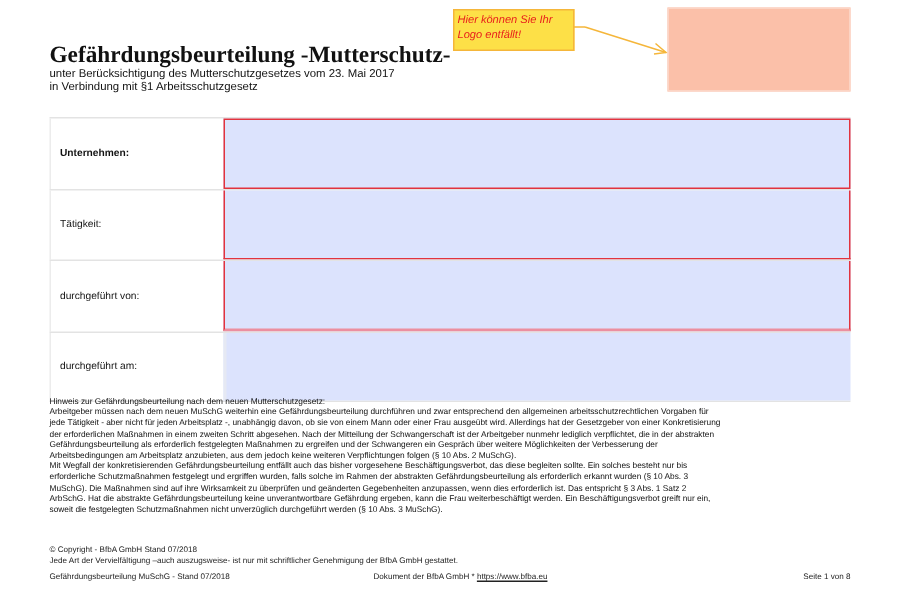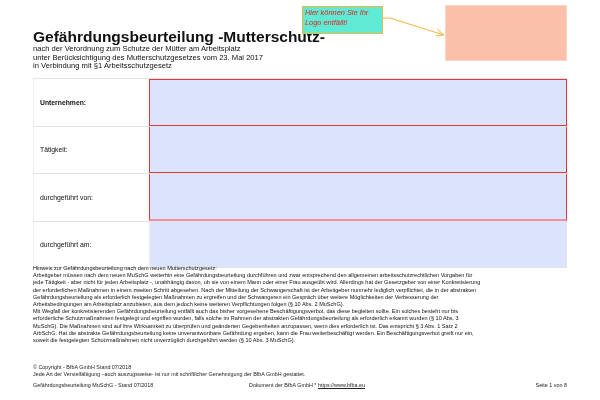--- a/index.html
+++ b/index.html
@@ -1,22 +1,22 @@
 <!DOCTYPE html>
 <html><head>
 <meta charset="utf-8">
 <style>
   * { margin:0; padding:0; box-sizing:border-box; }
   html, body { width:600px; height:400px; background:#ffffff; overflow:hidden; }
   body { position:relative; font-family:"Liberation Sans", sans-serif; color:#111; }
 
-  .title { position:absolute; left:33px; top:28px; font-size:15.5px; font-weight:bold; letter-spacing:0; white-space:nowrap; }
+  .title { position:absolute; left:33px; top:28px; font-size:15.5px; font-weight:bold; letter-spacing:0; white-space:nowrap;font-family:Liberation Serif, serif; }
   .subtitle { position:absolute; left:33px; top:45px; font-size:7.6px; line-height:8.6px; white-space:nowrap; }
 
-  .logo-hint { position:absolute; left:302px; top:6px; width:80px; width:81px; height:28px; border:1px solid #f5b63a; background:#5eead4; padding:1px 2px; font-size:7.4px; line-height:10px; font-style:italic; color:#e8201c; white-space:nowrap; }
+  .logo-hint { position:absolute; left:302px; top:6px; width:80px; width:81px; height:28px; border:1px solid #f5b63a; background:#fde047; padding:1px 2px; font-size:7.4px; line-height:10px; font-style:italic; color:#e8201c; white-space:nowrap; }
   .logo-arrow { position:absolute; left:382px; top:16px; width:66px; height:22px; }
   .logo-box { position:absolute; left:445px; top:5px; width:122px; height:56px; background:#fbc0a9; border:1px solid #fcd4c4; }
 
   .form { position:absolute; left:33px; top:78px; width:534px; }
   .row { position:relative; height:47.5px; border-top:1px solid #e3e3e3; display:flex; }
   .row:last-child { border-bottom:1px solid #e3e3e3; }
   .label { width:116px; padding-left:6px; display:flex; align-items:center; font-size:6.8px; color:#111; border-left:1px solid #ececec; }
   .label.bold { font-weight:bold; }
   .field { flex:1; background:#dce3fd; border:1.3px solid #e2333e; }
   .field.r2 { border-top:none; }
@@ -32,21 +32,20 @@
   .footer .f-left { left:0; }
   .footer .f-mid { left:216px; }
   .footer .f-link { text-decoration:underline; }
   .footer .f-right { right:0; }
 </style>
 </head>
 <body>
 
 <div class="title">Gefährdungsbeurteilung -Mutterschutz-</div>
 <div class="subtitle">
-  <div>nach der Verordnung zum Schutze der Mütter am Arbeitsplatz</div>
   <div>unter Berücksichtigung des Mutterschutzgesetzes vom 23. Mai 2017</div>
   <div>in Verbindung mit §1 Arbeitsschutzgesetz</div>
 </div>
 
 <div class="logo-hint">
   <div>Hier können Sie Ihr</div>
   <div>Logo entfällt!</div>
 </div>
 <svg class="logo-arrow" viewBox="0 0 66 22">
   <line x1="0" y1="2" x2="8" y2="2" stroke="#f5b63a" stroke-width="1"></line>

